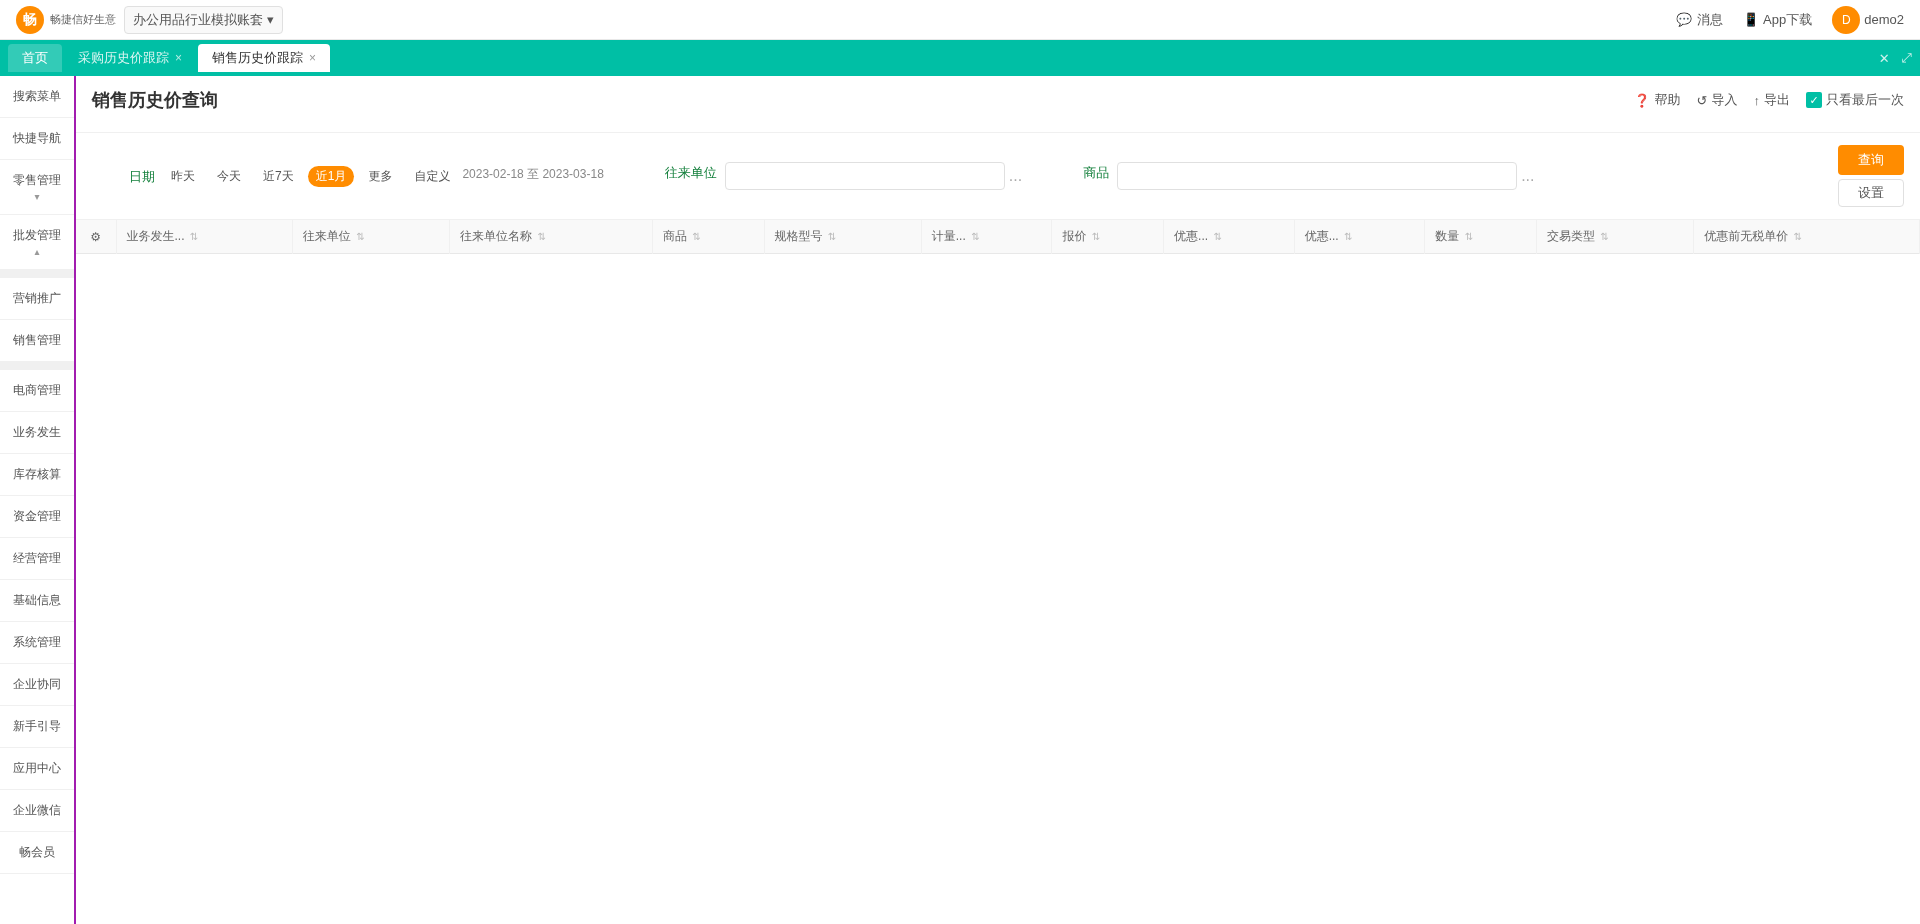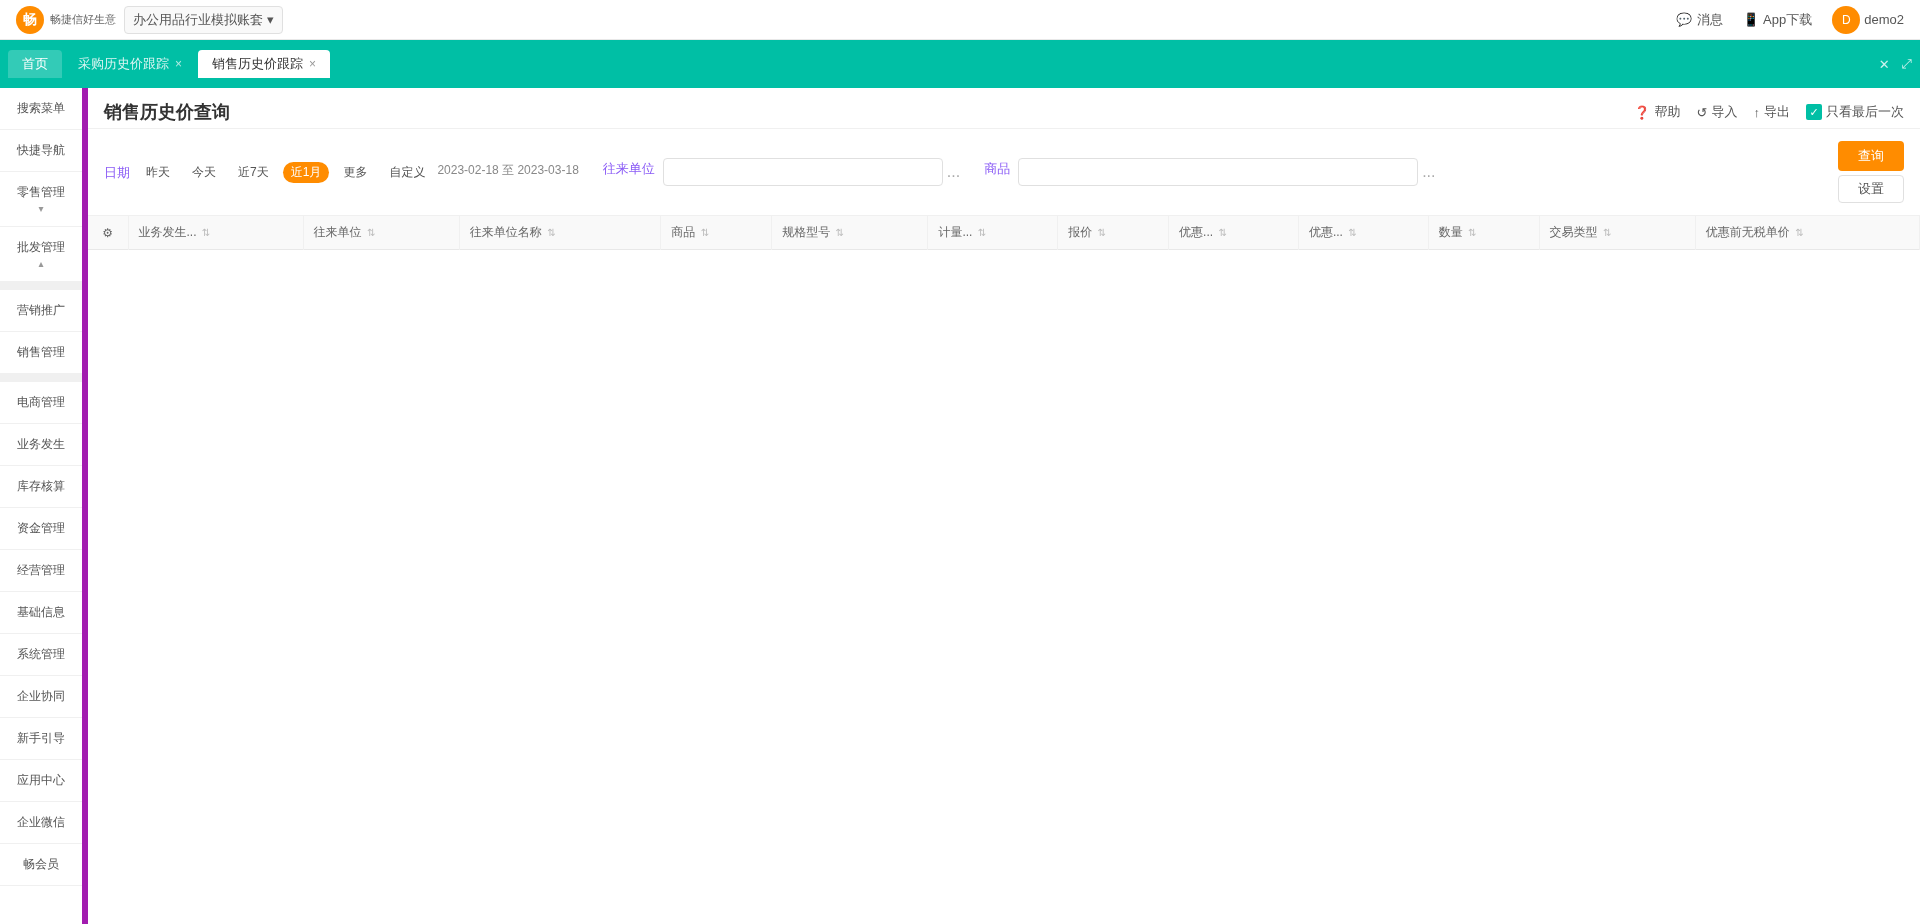--- a/index.html
+++ b/index.html
@@ -75,21 +75,21 @@
       background: #ff8c00;
       display: flex;
       align-items: center;
       justify-content: center;
       color: white;
       font-size: 12px;
     }
 
     
     .tab-bar {
-      height: 48px;
+      height: 36px;
       background: #00bfa5;
       display: flex;
       align-items: center;
       padding: 0 8px;
       gap: 2px;
       flex-shrink: 0;
     }
     .tab {
       height: 28px;
       padding: 0 14px;
@@ -128,23 +128,23 @@
 
     
     .main-layout {
       display: flex;
       flex: 1;
       overflow: hidden;
     }
 
     
     .sidebar {
-      width: 88px;
-      background: #fff;
-      border-right: 6px solid #a21caf;
+      width: 76px;
+      background: #fff;
+      border-right: 2px solid #a21caf;
       display: flex;
       flex-direction: column;
       overflow-y: auto;
       flex-shrink: 0;
     }
     .sidebar-item {
       padding: 12px 4px;
       text-align: center;
       cursor: pointer;
       font-size: 12px;
@@ -161,21 +161,21 @@
     .content-area {
       flex: 1;
       display: flex;
       flex-direction: column;
       overflow: hidden;
       background: #fff;
     }
 
     
     .page-header {
-      padding: 12px 16px 4px;
+      padding: 12px 16px 20px;
       background: #fff;
       border-bottom: 1px solid #f0f0f0;
       display: flex;
       align-items: center;
       justify-content: space-between;
       flex-shrink: 0;
     }
     .page-title {
       font-size: 18px;
       font-weight: bold;
@@ -216,23 +216,24 @@
       gap: 24px;
       flex-shrink: 0;
     }
     .filter-group {
       display: flex;
       align-items: flex-start;
       gap: 8px;
     }
     .filter-label {
       font-size: 13px;
-      color: #8b5cf6;
+      color: #15803d;
       white-space: nowrap;
       padding-top: 2px;
+      margin-left: 37px;
     }
     .filter-content {
       display: flex;
       gap: 4px;
     }
     .date-options {
       display: flex;
       align-items: center;
       gap: 6px;
     }

